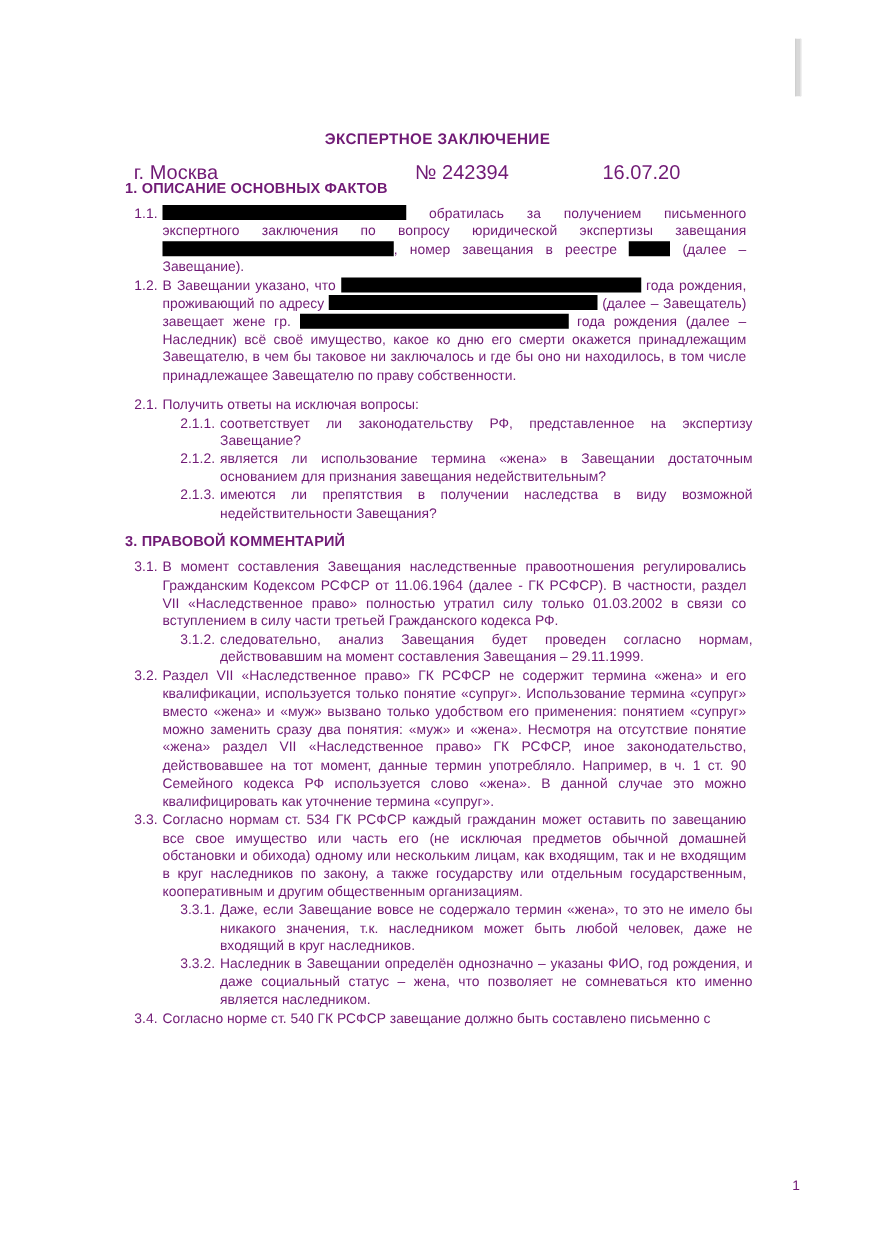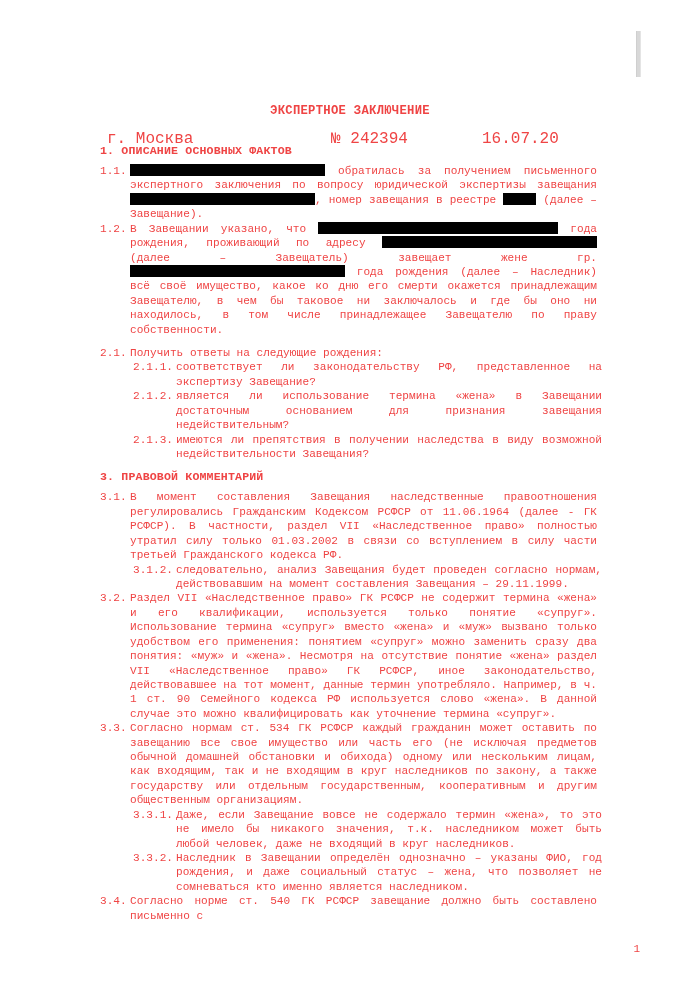--- a/index.html
+++ b/index.html
@@ -5,22 +5,22 @@
   html, body {
     margin: 0;
     padding: 0;
     background: #ffffff;
   }
   .page {
     position: relative;
     width: 700px;
     height: 990px;
     background: #ffffff;
-    font-family: Liberation Mono, monospace;
-    color: #ef4444;
+    font-family: Liberation Sans, sans-serif;
+    color: #701a75;
     overflow: hidden;
   }
   .scan-mark {
     position: absolute;
     left: 636px;
     top: 31px;
     width: 3px;
     height: 46px;
     background: #d8d8d8;
     border-left: 1px solid #cfcfcf;
@@ -64,20 +64,21 @@
   .section-block { margin-bottom: 9px; }
   .item {
     display: flex;
     font-size: 11.1px;
     line-height: 1.30;
     margin-bottom: 0px;
   }
   .item .num {
     flex: 0 0 auto;
     padding-right: 4px;
+    text-align: right;
   }
   .lvl1 > .num { width: 26px; }
   .lvl1 > .body { width: 467px; }
   .lvl2 { margin-left: 33px; }
   .lvl2 > .num { width: 39px; }
   .lvl2 > .body { width: 426px; }
   .item .body {
     text-align: justify;
     text-justify: inter-word;
     hyphens: none;
@@ -132,21 +133,21 @@
         <div class="body">
           <p>В Завещании указано, что <span class="redact" style="width:240px"></span> года рождения, проживающий по адресу <span class="redact" style="width:215px"></span> (далее – Завещатель) завещает жене гр. <span class="redact" style="width:215px"></span> года рождения (далее – Наследник) всё своё имущество, какое ко дню его смерти окажется принадлежащим Завещателю, в чем бы таковое ни заключалось и где бы оно ни находилось, в том числе принадлежащее Завещателю по праву собственности.</p>
         </div>
       </div>
     </div>
 
     <div class="section-block">
 
       <div class="item lvl1">
         <span class="num">2.1.</span>
-        <div class="body">Получить ответы на следующие рождения:</div>
+        <div class="body">Получить ответы на исключая вопросы:</div>
       </div>
 
       <div class="item lvl2">
         <span class="num">2.1.1.</span>
         <div class="body">соответствует ли законодательству РФ, представленное на экспертизу Завещание?</div>
       </div>
 
       <div class="item lvl2">
         <span class="num">2.1.2.</span>
         <div class="body">является ли использование термина «жена» в Завещании достаточным основанием для признания завещания недействительным?</div>

